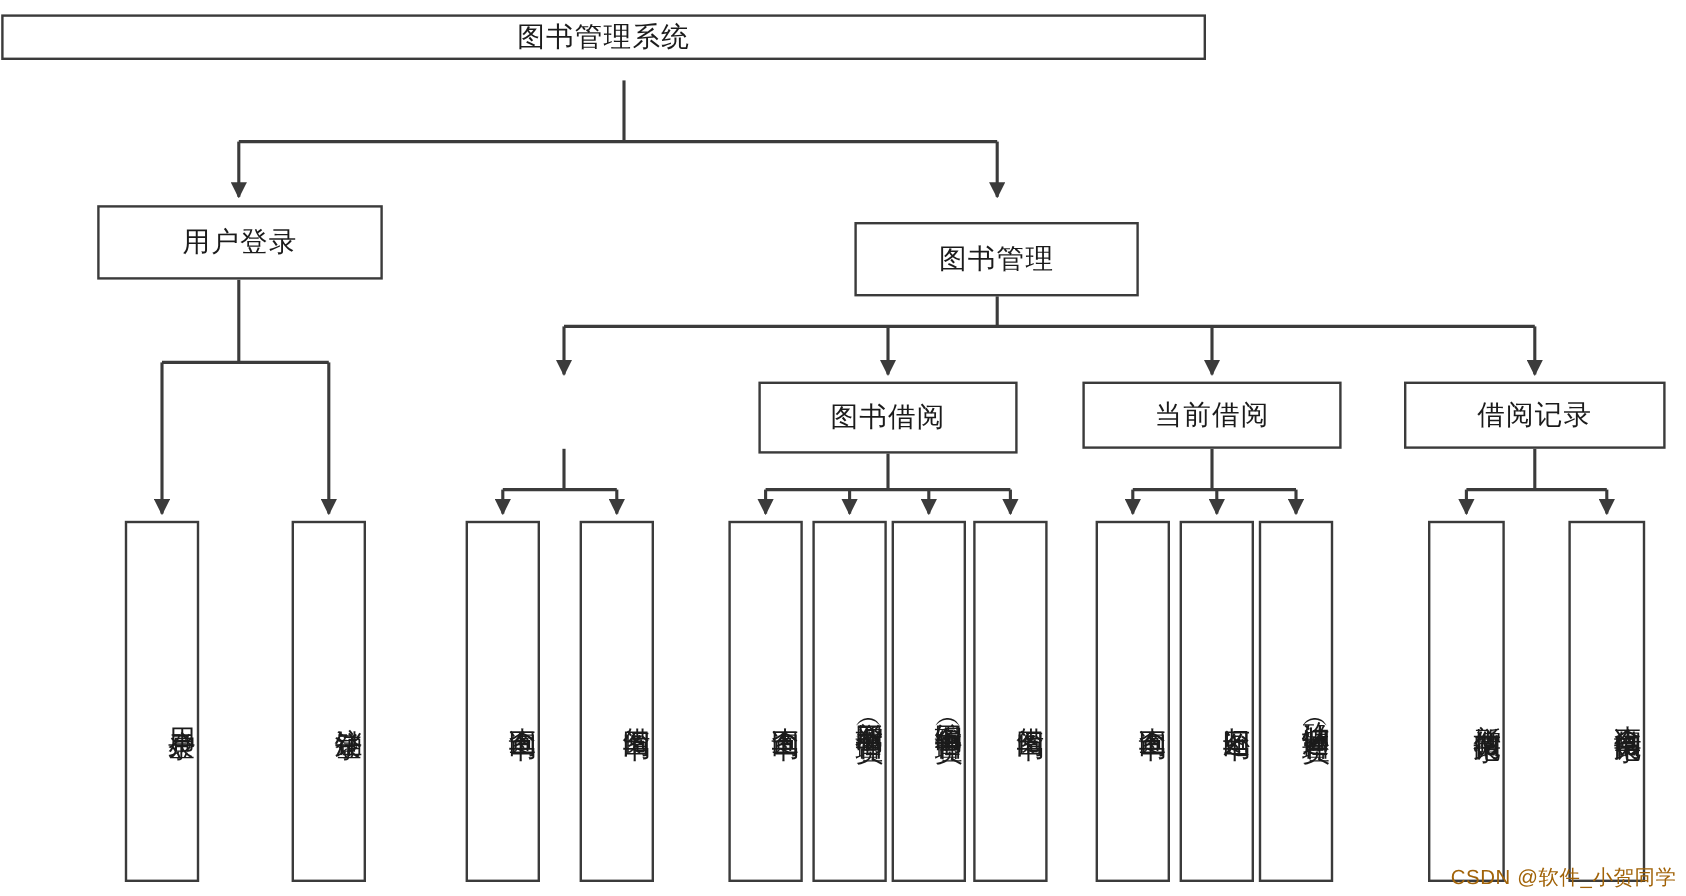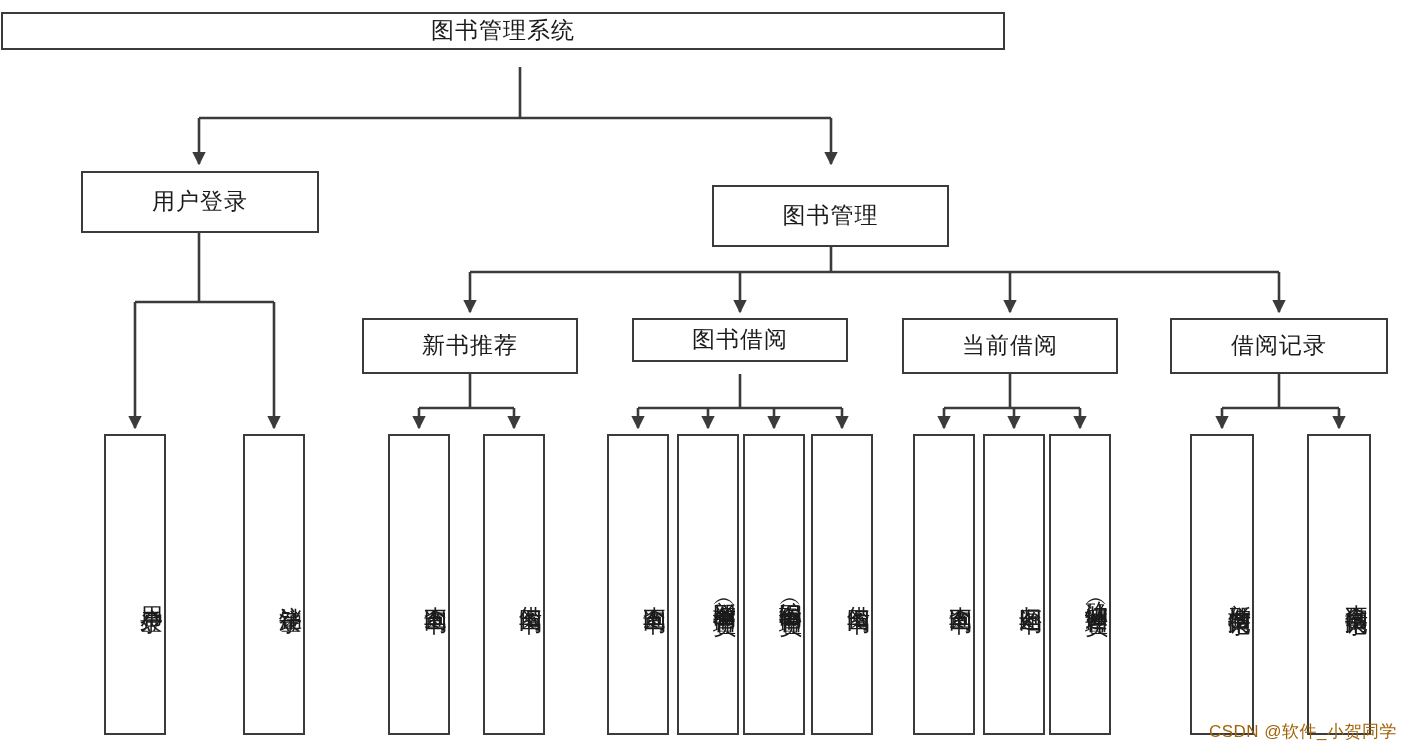--- a/index.html
+++ b/index.html
@@ -126,24 +126,21 @@
     <span>图书管理系统</span>
   </div>
 
   <div class="node horiz" style="left:81px; top:171px; width:238px; height:62px;">
     <span>用户登录</span>
   </div>
   <div class="node horiz" style="left:712px; top:185px; width:237px; height:62px;">
     <span>图书管理</span>
   </div>
 
-  <div class="node horiz" style="left:362px; top:318px; width:216px; height:56px;">
-    <span>新书推荐</span>
-  </div>
-  <div class="node horiz" style="left:632px; top:318px; width:216px; height:44px;">
+  <div class="node horiz" style="left:632px; top:318px; width:216px; height:60px;">
     <span>图书借阅</span>
   </div>
   <div class="node horiz" style="left:1170px; top:318px; width:218px; height:56px;">
     <span>借阅记录</span>
   </div>
   <div class="node horiz" style="left:902px; top:318px; width:216px; height:56px;">
     <span>当前借阅</span>
   </div>
 
   <div class="node vert" style="left:104px; top:434px; width:62px; height:301px;">

